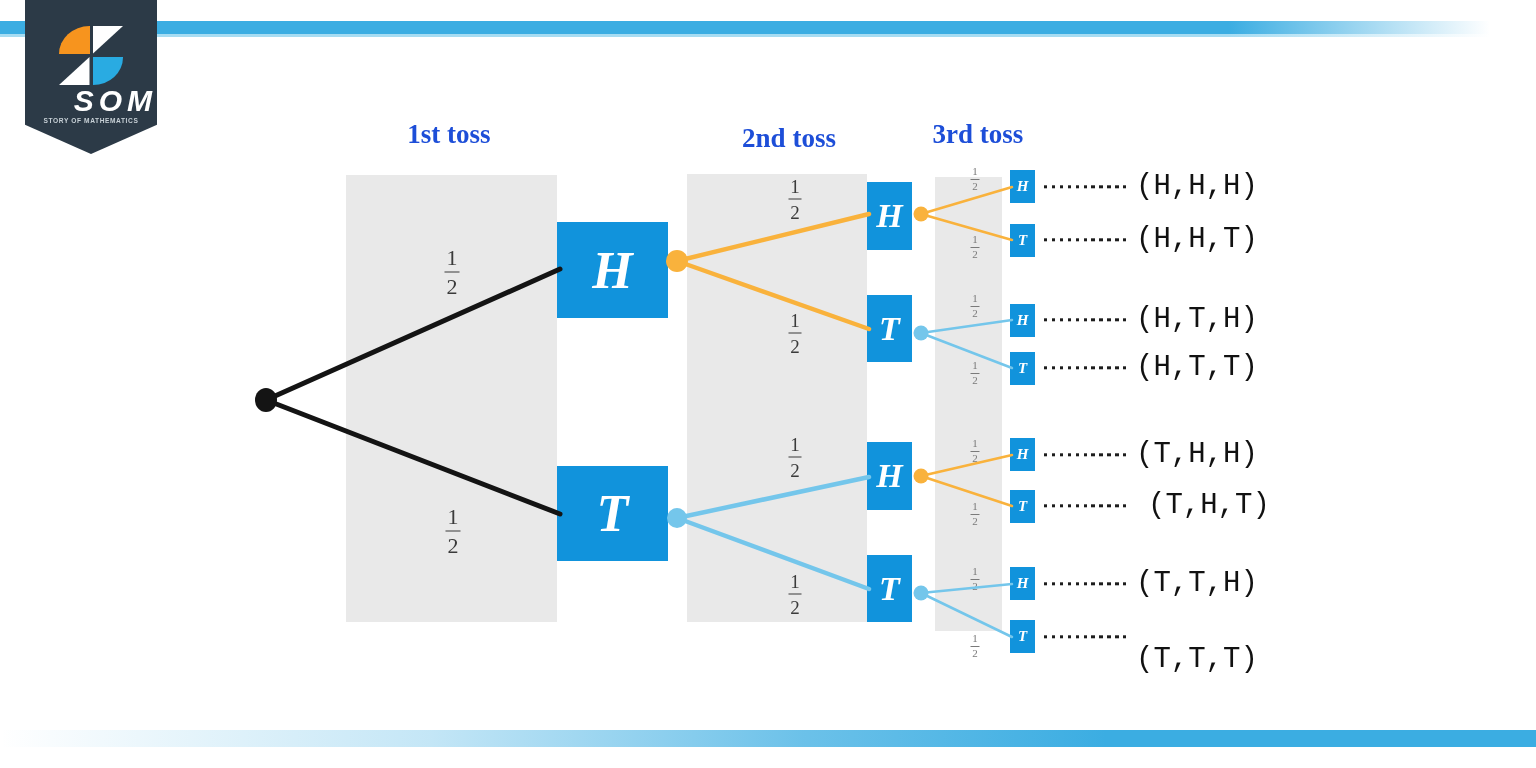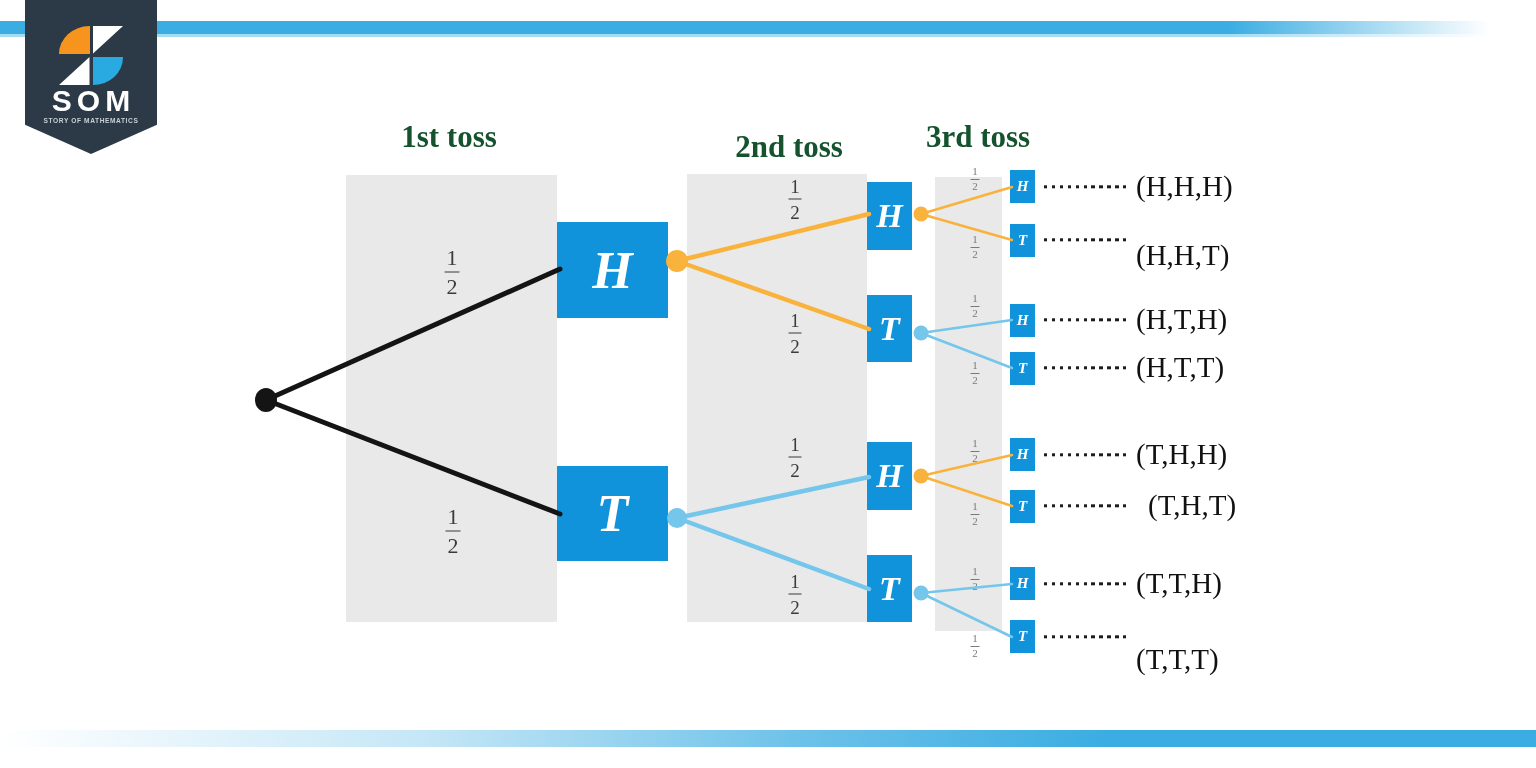--- a/index.html
+++ b/index.html
@@ -19,53 +19,53 @@
   .logo-badge{position:absolute;left:25px;top:0;width:132px;height:154px;z-index:6;
     background:var(--badge-navy,#2C3A47);
     clip-path:polygon(0 0,100% 0,100% 81%,50% 100%,0 81%);}
   .pinwheel{position:absolute;top:26px;left:50%;transform:translateX(-50%);
     width:64px;height:59px;display:grid;grid-template-columns:1fr 1fr;grid-template-rows:1fr 1fr;gap:3px;}
   .pw{width:100%;height:100%;}
   .pw-tl{background:var(--logo-orange,#F7941E);border-radius:100% 0 0 0;}
   .pw-tr{background:#fff;clip-path:polygon(0 0,100% 0,0 100%);}
   .pw-bl{background:#fff;clip-path:polygon(100% 0,100% 100%,0 100%);}
   .pw-br{background:var(--logo-blue,#29ABE2);border-radius:0 0 100% 0;}
-  .brand{position:absolute;top:84px;left:0;width:100%;text-align:center;color:#fff;
+  .brand{position:absolute;top:84px;left:0;width:100%;text-align:right;color:#fff;
     font-family:"Liberation Sans","DejaVu Sans",sans-serif;font-weight:bold;font-size:30px;
-    letter-spacing:5px;text-indent:5px;}
+    letter-spacing:5px;text-indent:5px;font-style:italic;}
   .tagline{position:absolute;top:117px;left:0;width:100%;text-align:center;color:#C7D0D6;
     font-family:"Liberation Sans","DejaVu Sans",sans-serif;font-weight:bold;font-size:6.6px;
     letter-spacing:0.6px;}
 
   
   .diagram{position:absolute;inset:0;}
   .band{position:absolute;background:var(--band-gray,#E9E9E9);z-index:1;}
   .toss-header{position:absolute;transform:translateX(-50%);z-index:3;white-space:nowrap;
-    font-weight:bold;font-size:31px;color:#14532d;}
+    font-weight:bold;font-size:27px;color:#1d4ed8;}
   .connectors{position:absolute;left:0;top:0;z-index:4;pointer-events:none;}
   .node{position:absolute;background:var(--box-blue,#1193DC);color:#fff;z-index:3;
     display:flex;align-items:center;justify-content:center;
     font-style:italic;font-weight:bold;}
   .node.lvl1 span{font-size:52px;}
   .node.lvl2 span{font-size:34px;}
   .node.lvl3 span{font-size:15px;}
 
   .fraction{position:absolute;transform:translate(-50%,-50%);z-index:3;
     display:flex;flex-direction:column;align-items:center;line-height:1;
     color:var(--fraction-dark,#3B3B3B);}
   .fraction .bar{border-top:1.6px solid currentColor;margin:3px 0;}
   .fraction.lg{font-size:22px;} .fraction.lg .bar{width:15px;}
   .fraction.md{font-size:19px;} .fraction.md .bar{width:13px;}
   .fraction.sm{font-size:11px;color:var(--fraction-gray,#777);}
   .fraction.sm .bar{width:9px;border-top-width:1px;margin:1.5px 0;}
 
   .leader{position:absolute;height:3.4px;transform:translateY(-50%);z-index:3;
     background:repeating-linear-gradient(to right,#1d1d1d 0 3.4px,transparent 3.4px 7.9px);}
   .outcome{position:absolute;transform:translateY(-53%);z-index:3;white-space:nowrap;
-    font-size:29px;color:var(--outcome-text,#111);}
+    font-size:29px;color:var(--outcome-text,#111);font-family:Liberation Mono, monospace;}
 </style>
 </head>
 <body>
 
 <div class="page">
   <div class="top-stripe"></div>
   <div class="top-stripe-light"></div>
   <div class="bottom-stripe"></div>
 
   <div class="logo-badge">
@@ -77,21 +77,21 @@
     </div>
     <div class="brand">SOM</div>
     <div class="tagline">STORY OF MATHEMATICS</div>
   </div>
 
   <div class="diagram">
       <div class="band" style="left: 346px; top: 175px; width: 211px; height: 447px;"></div>
       <div class="band" style="left: 687px; top: 174px; width: 180px; height: 448px;"></div>
       <div class="band" style="left: 935px; top: 177px; width: 67px; height: 454px;"></div>
       <div class="toss-header" style="left: 449px; top: 119px;">1st toss</div>
-      <div class="toss-header" style="left: 789px; top: 129px;">2nd toss</div>
+      <div class="toss-header" style="left: 789px; top: 123px;">2nd toss</div>
       <div class="toss-header" style="left: 978px; top: 119px;">3rd toss</div>
       <svg width="1536" height="768" viewBox="0 0 1536 768" class="connectors">
         <line x1="266" y1="400" x2="560" y2="269" stroke="#141414" stroke-width="5" stroke-linecap="round"></line>
         <line x1="266" y1="400" x2="560" y2="514" stroke="#141414" stroke-width="5" stroke-linecap="round"></line>
         <line x1="677" y1="261" x2="869" y2="214" stroke="#F9B23C" stroke-width="4.5" stroke-linecap="round"></line>
         <line x1="677" y1="261" x2="869" y2="329" stroke="#F9B23C" stroke-width="4.5" stroke-linecap="round"></line>
         <line x1="677" y1="518" x2="869" y2="477" stroke="#74C6EB" stroke-width="4.5" stroke-linecap="round"></line>
         <line x1="677" y1="518" x2="869" y2="589" stroke="#74C6EB" stroke-width="4.5" stroke-linecap="round"></line>
         <line x1="921" y1="214" x2="1012" y2="187" stroke="#F9B23C" stroke-width="2.5" stroke-linecap="round"></line>
         <line x1="921" y1="214" x2="1012" y2="240" stroke="#F9B23C" stroke-width="2.5" stroke-linecap="round"></line>
@@ -217,21 +217,21 @@
         <span>2</span>
       </div>
       <div class="fraction sm" style="left: 975px; top: 646px;">
         <span>1</span>
         <span class="bar"></span>
         <span>2</span>
       </div>
       <div class="leader" style="left: 1044px; top: 187px; width: 82px;"></div>
       <div class="outcome" style="left: 1136px; top: 187px;">(H,H,H)</div>
       <div class="leader" style="left: 1044px; top: 240px; width: 82px;"></div>
-      <div class="outcome" style="left: 1136px; top: 240px; margin-top: 16px;">(H,H,T)</div>
+      <div class="outcome" style="left: 1136px; top: 240px;">(H,H,T)</div>
       <div class="leader" style="left: 1044px; top: 320px; width: 82px;"></div>
       <div class="outcome" style="left: 1136px; top: 320px;">(H,T,H)</div>
       <div class="leader" style="left: 1044px; top: 368px; width: 82px;"></div>
       <div class="outcome" style="left: 1136px; top: 368px;">(H,T,T)</div>
       <div class="leader" style="left: 1044px; top: 455px; width: 82px;"></div>
       <div class="outcome" style="left: 1136px; top: 455px;">(T,H,H)</div>
       <div class="leader" style="left: 1044px; top: 506px; width: 82px;"></div>
       <div class="outcome" style="left: 1136px; top: 506px; margin-left: 12px;">(T,H,T)</div>
       <div class="leader" style="left: 1044px; top: 584px; width: 82px;"></div>
       <div class="outcome" style="left: 1136px; top: 584px;">(T,T,H)</div>

